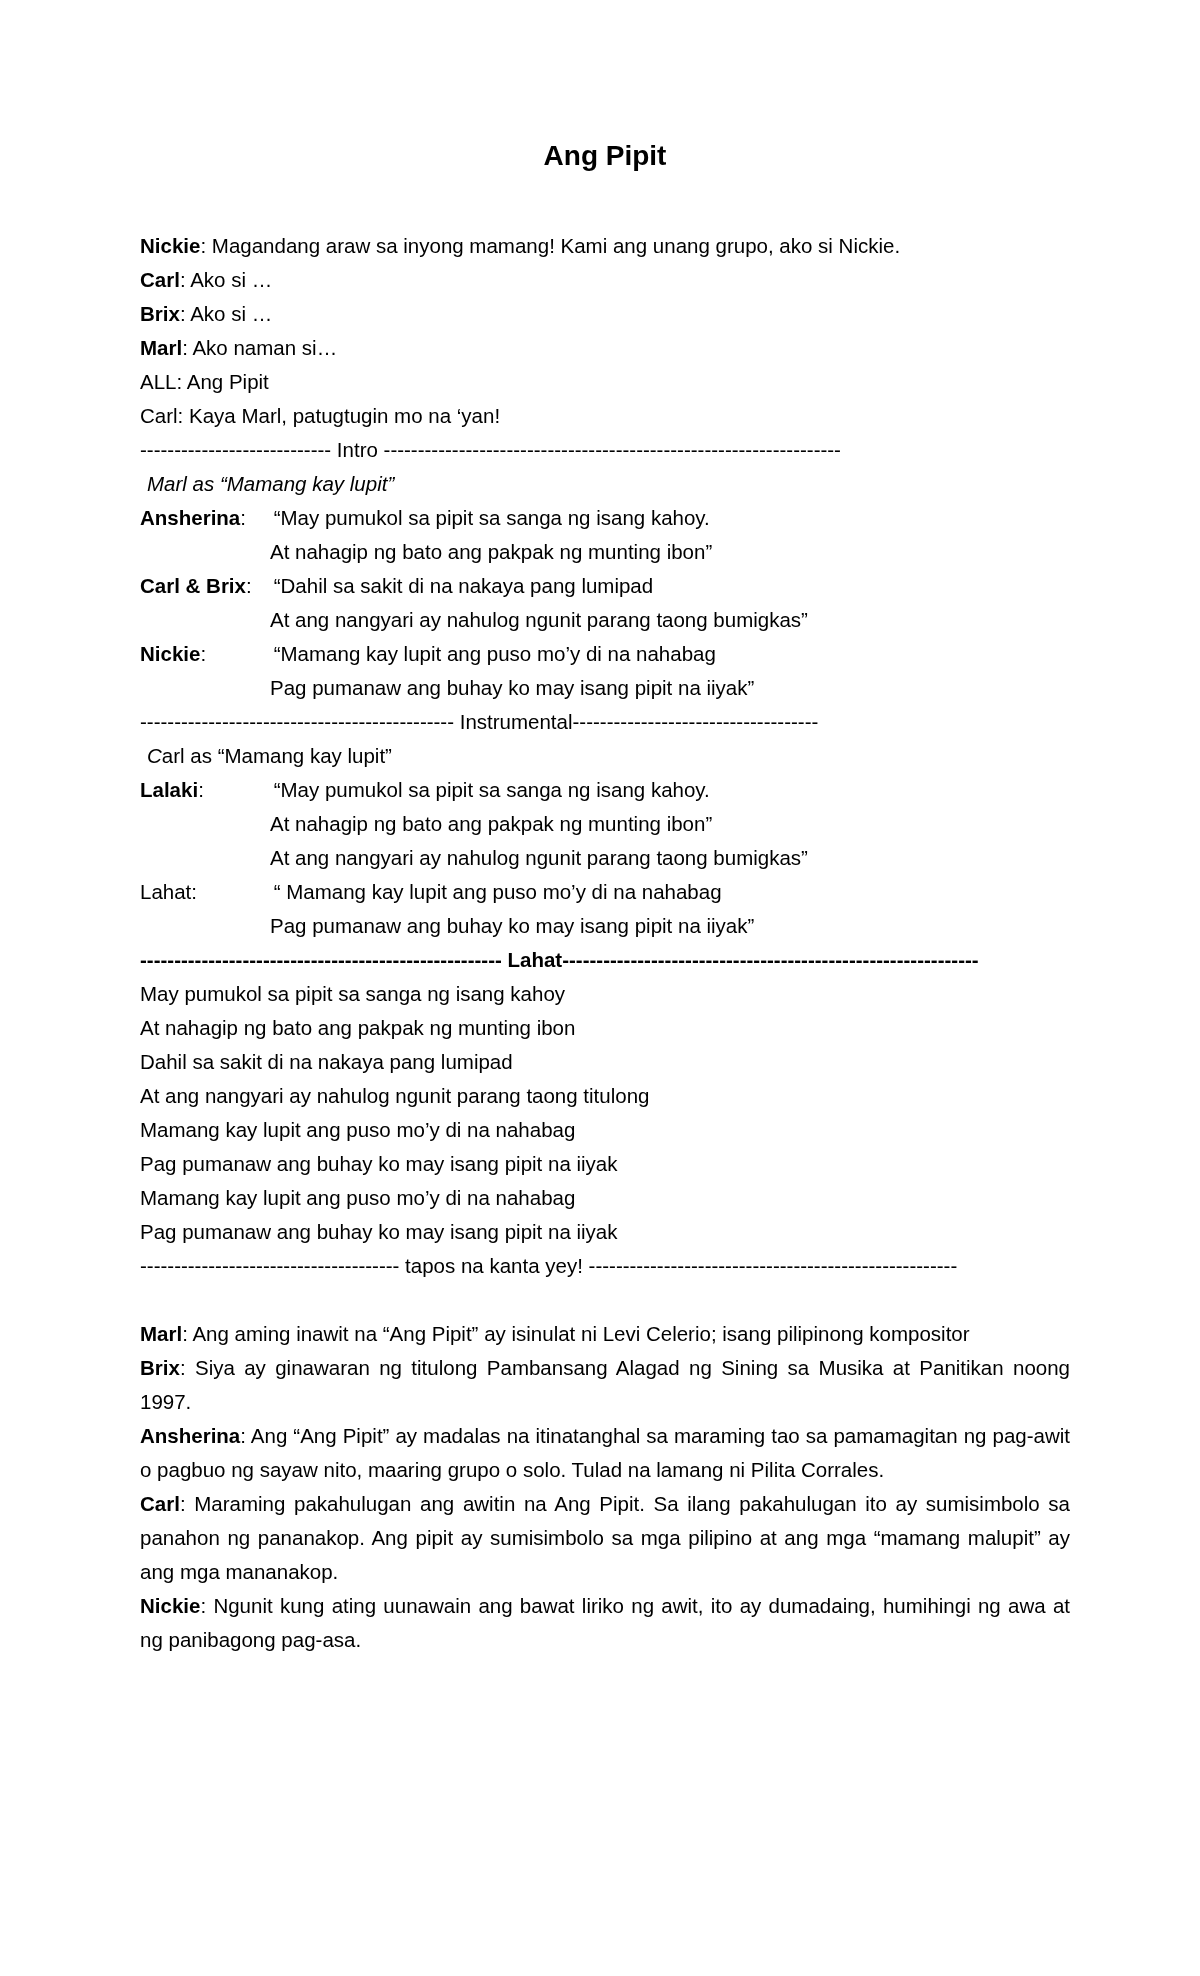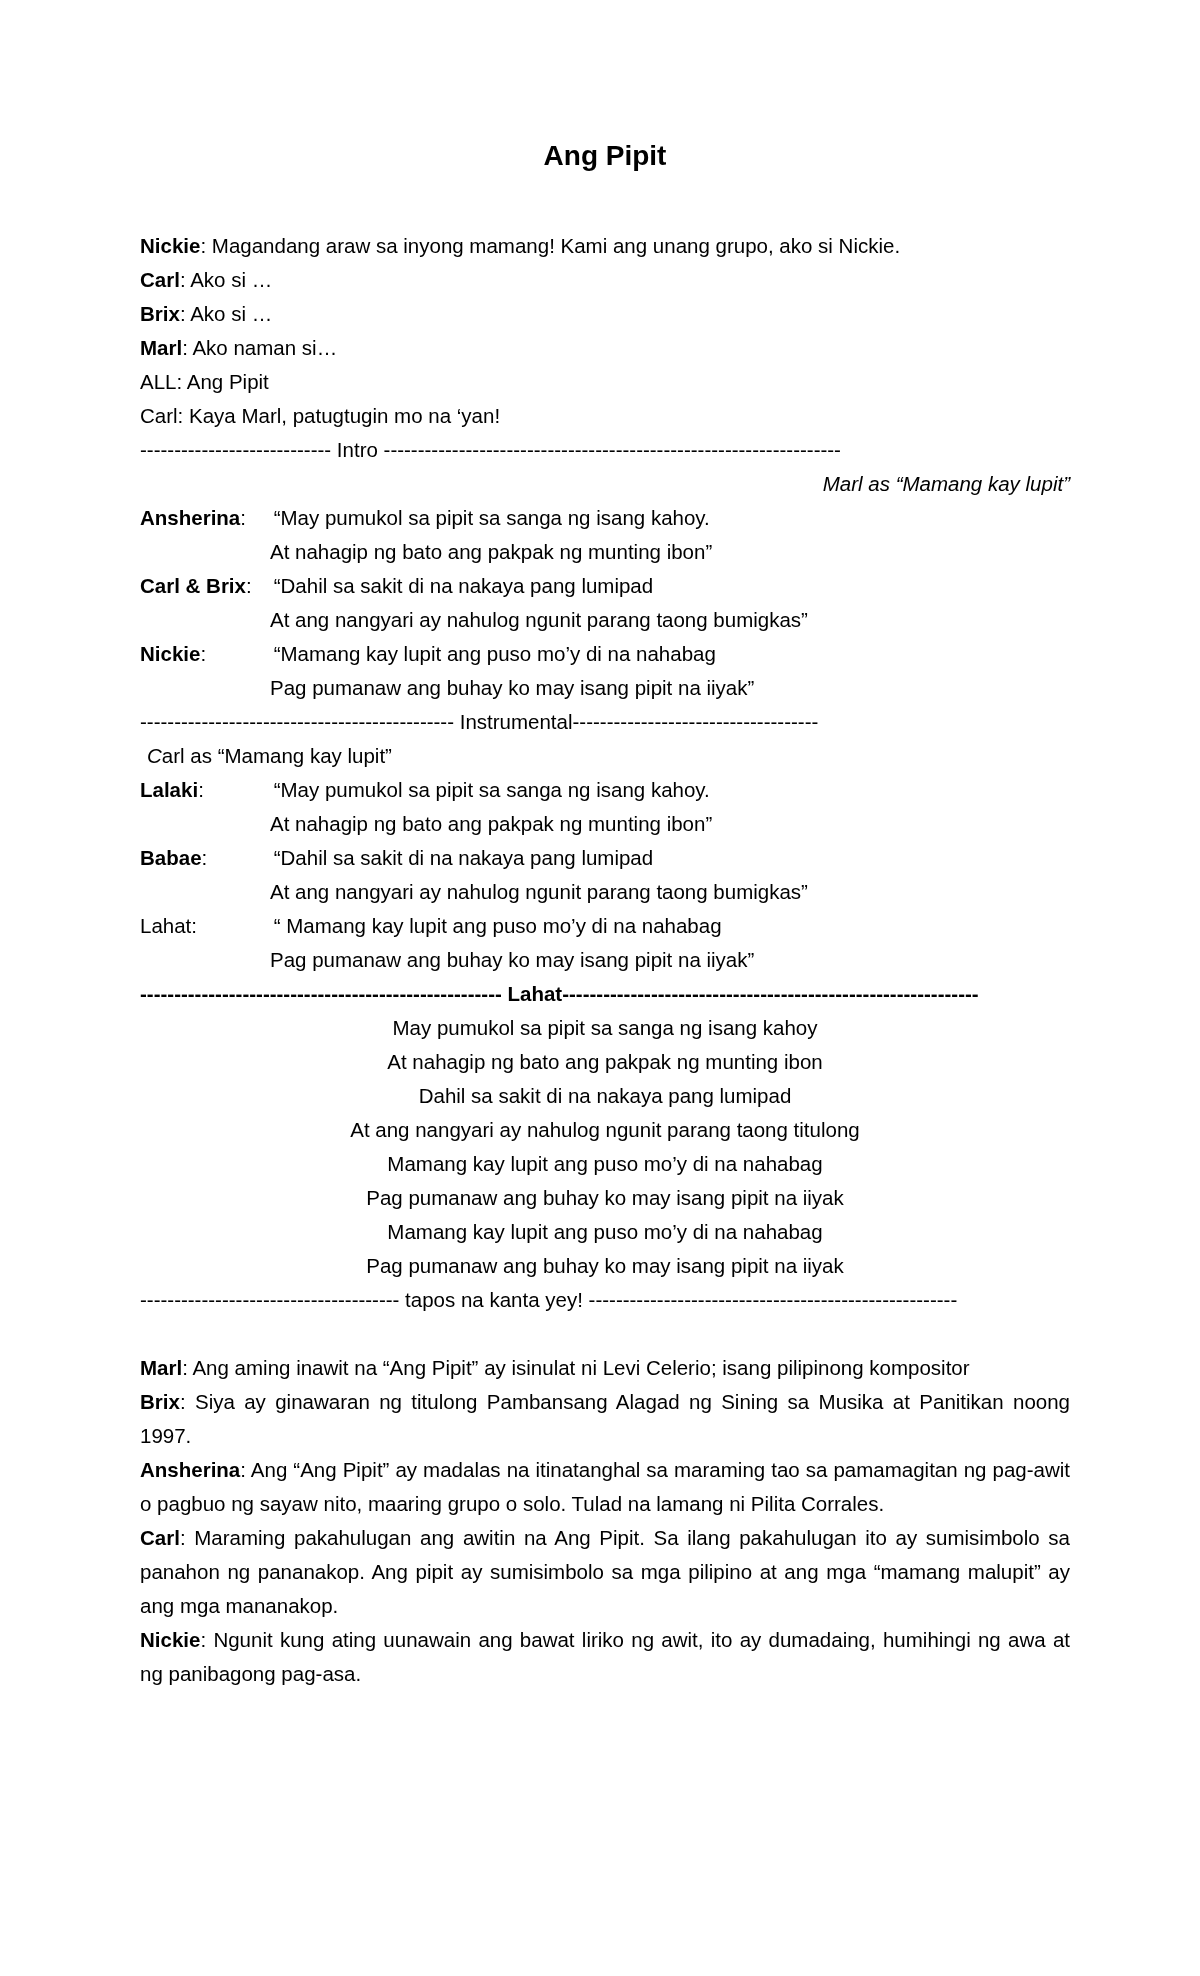--- a/index.html
+++ b/index.html
@@ -26,24 +26,24 @@
     text-align: center;
     margin: 0 0 56px 0;
     line-height: 34px;
   }
   .line { margin: 0; }
   .b { font-weight: bold; }
   .sep { font-weight: normal; }
   .tab { display: inline-block; min-width: 128px; }
   .cont { padding-left: 130px; }
   .asline { padding-left: 7px; }
-  .italic { font-style: italic; text-align: right; }
+  .italic { font-style: italic; }
   .divider { white-space: nowrap; overflow: hidden; }
   .bold-line { font-weight: bold; }
-  .chorus-line { text-align: center; }
+  .chorus-line { text-align: left; }
   .para { margin: 0; text-align: justify; }
   .spacer { height: 34px; }
 </style>
 </head>
 <body>
 
 <div class="page">
 
   <h1 class="title">Ang Pipit</h1>
 
@@ -64,21 +64,20 @@
   <div class="line cont">At ang nangyari ay nahulog ngunit parang taong bumigkas”</div>
   <div class="line"><span class="tab"><span class="b">Nickie</span><span class="sep">:</span></span> <span>“Mamang kay lupit ang puso mo’y di na nahabag</span></div>
   <div class="line cont">Pag pumanaw ang buhay ko may isang pipit na iiyak”</div>
 
   <div class="line divider">---------------------------------------------- Instrumental------------------------------------</div>
 
   <div class="line asline"><span class="italic">C</span><span>arl as “Mamang kay lupit”</span></div>
 
   <div class="line"><span class="tab"><span class="b">Lalaki</span><span class="sep">:</span></span> <span>“May pumukol sa pipit sa sanga ng isang kahoy.</span></div>
   <div class="line cont">At nahagip ng bato ang pakpak ng munting ibon”</div>
-  <div class="line"><span class="tab"><span class="b">Babae</span><span class="sep">:</span></span> <span>“Dahil sa sakit di na nakaya pang lumipad</span></div>
   <div class="line cont">At ang nangyari ay nahulog ngunit parang taong bumigkas”</div>
   <div class="line"><span class="tab"><span>Lahat</span><span class="sep">:</span></span> <span>“ Mamang kay lupit ang puso mo’y di na nahabag</span></div>
   <div class="line cont">Pag pumanaw ang buhay ko may isang pipit na iiyak”</div>
 
   <div class="line divider bold-line">----------------------------------------------------- Lahat-------------------------------------------------------------</div>
 
   <div>
     <div class="line chorus-line">May pumukol sa pipit sa sanga ng isang kahoy</div>
     <div class="line chorus-line">At nahagip ng bato ang pakpak ng munting ibon</div>
     <div class="line chorus-line">Dahil sa sakit di na nakaya pang lumipad</div>

